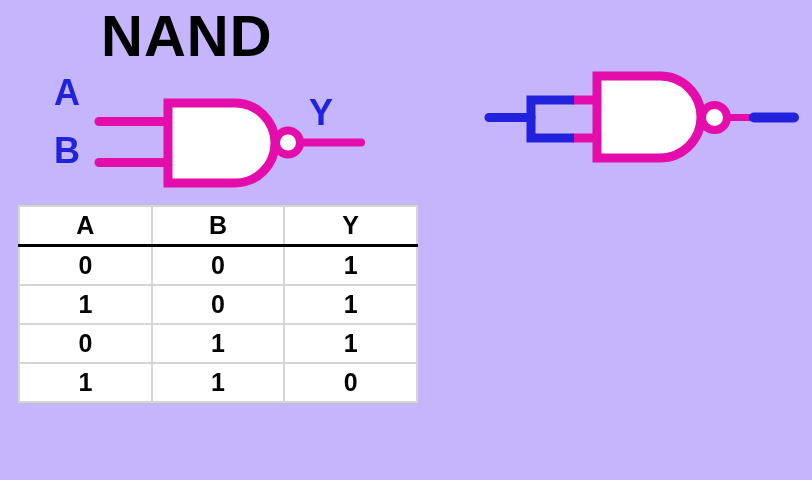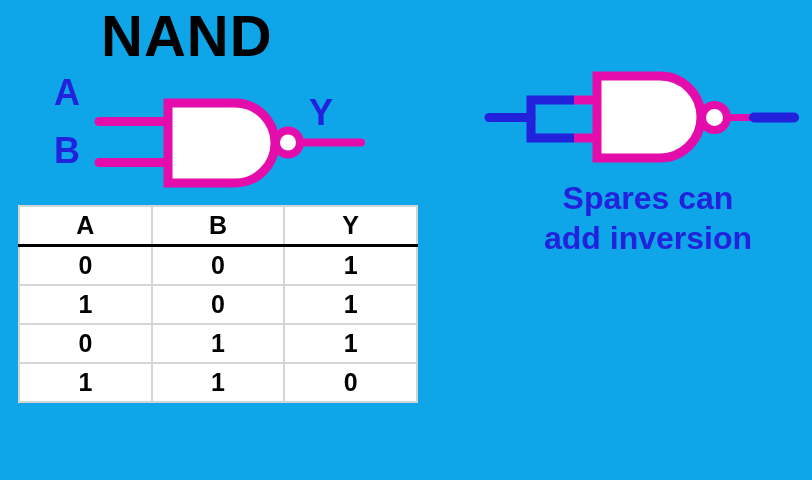--- a/index.html
+++ b/index.html
@@ -1,20 +1,20 @@
 <!DOCTYPE html>
 <html><head>
 <meta charset="utf-8">
 <style>
   html, body { margin: 0; padding: 0; background: #ffffff; }
   .canvas {
     position: relative;
     width: 812px;
     height: 480px;
-    background: #0ea5e9;
+    background: #c4b5fd;
     overflow: hidden;
     font-family: "Liberation Sans", sans-serif;
   }
   .title {
     position: absolute;
     left: 101px;
     top: 8px;
     margin: 0;
     font-size: 58px;
     line-height: 56px;
@@ -130,18 +130,14 @@
         <td>1</td>
       </tr>
       <tr>
         <td>1</td>
         <td>1</td>
         <td>0</td>
       </tr>
     </tbody>
   </table>
 
-  <div class="annotation">
-    <div>Spares can</div>
-    <div>add inversion</div>
-  </div>
 
 </div>
 
 </body></html>

